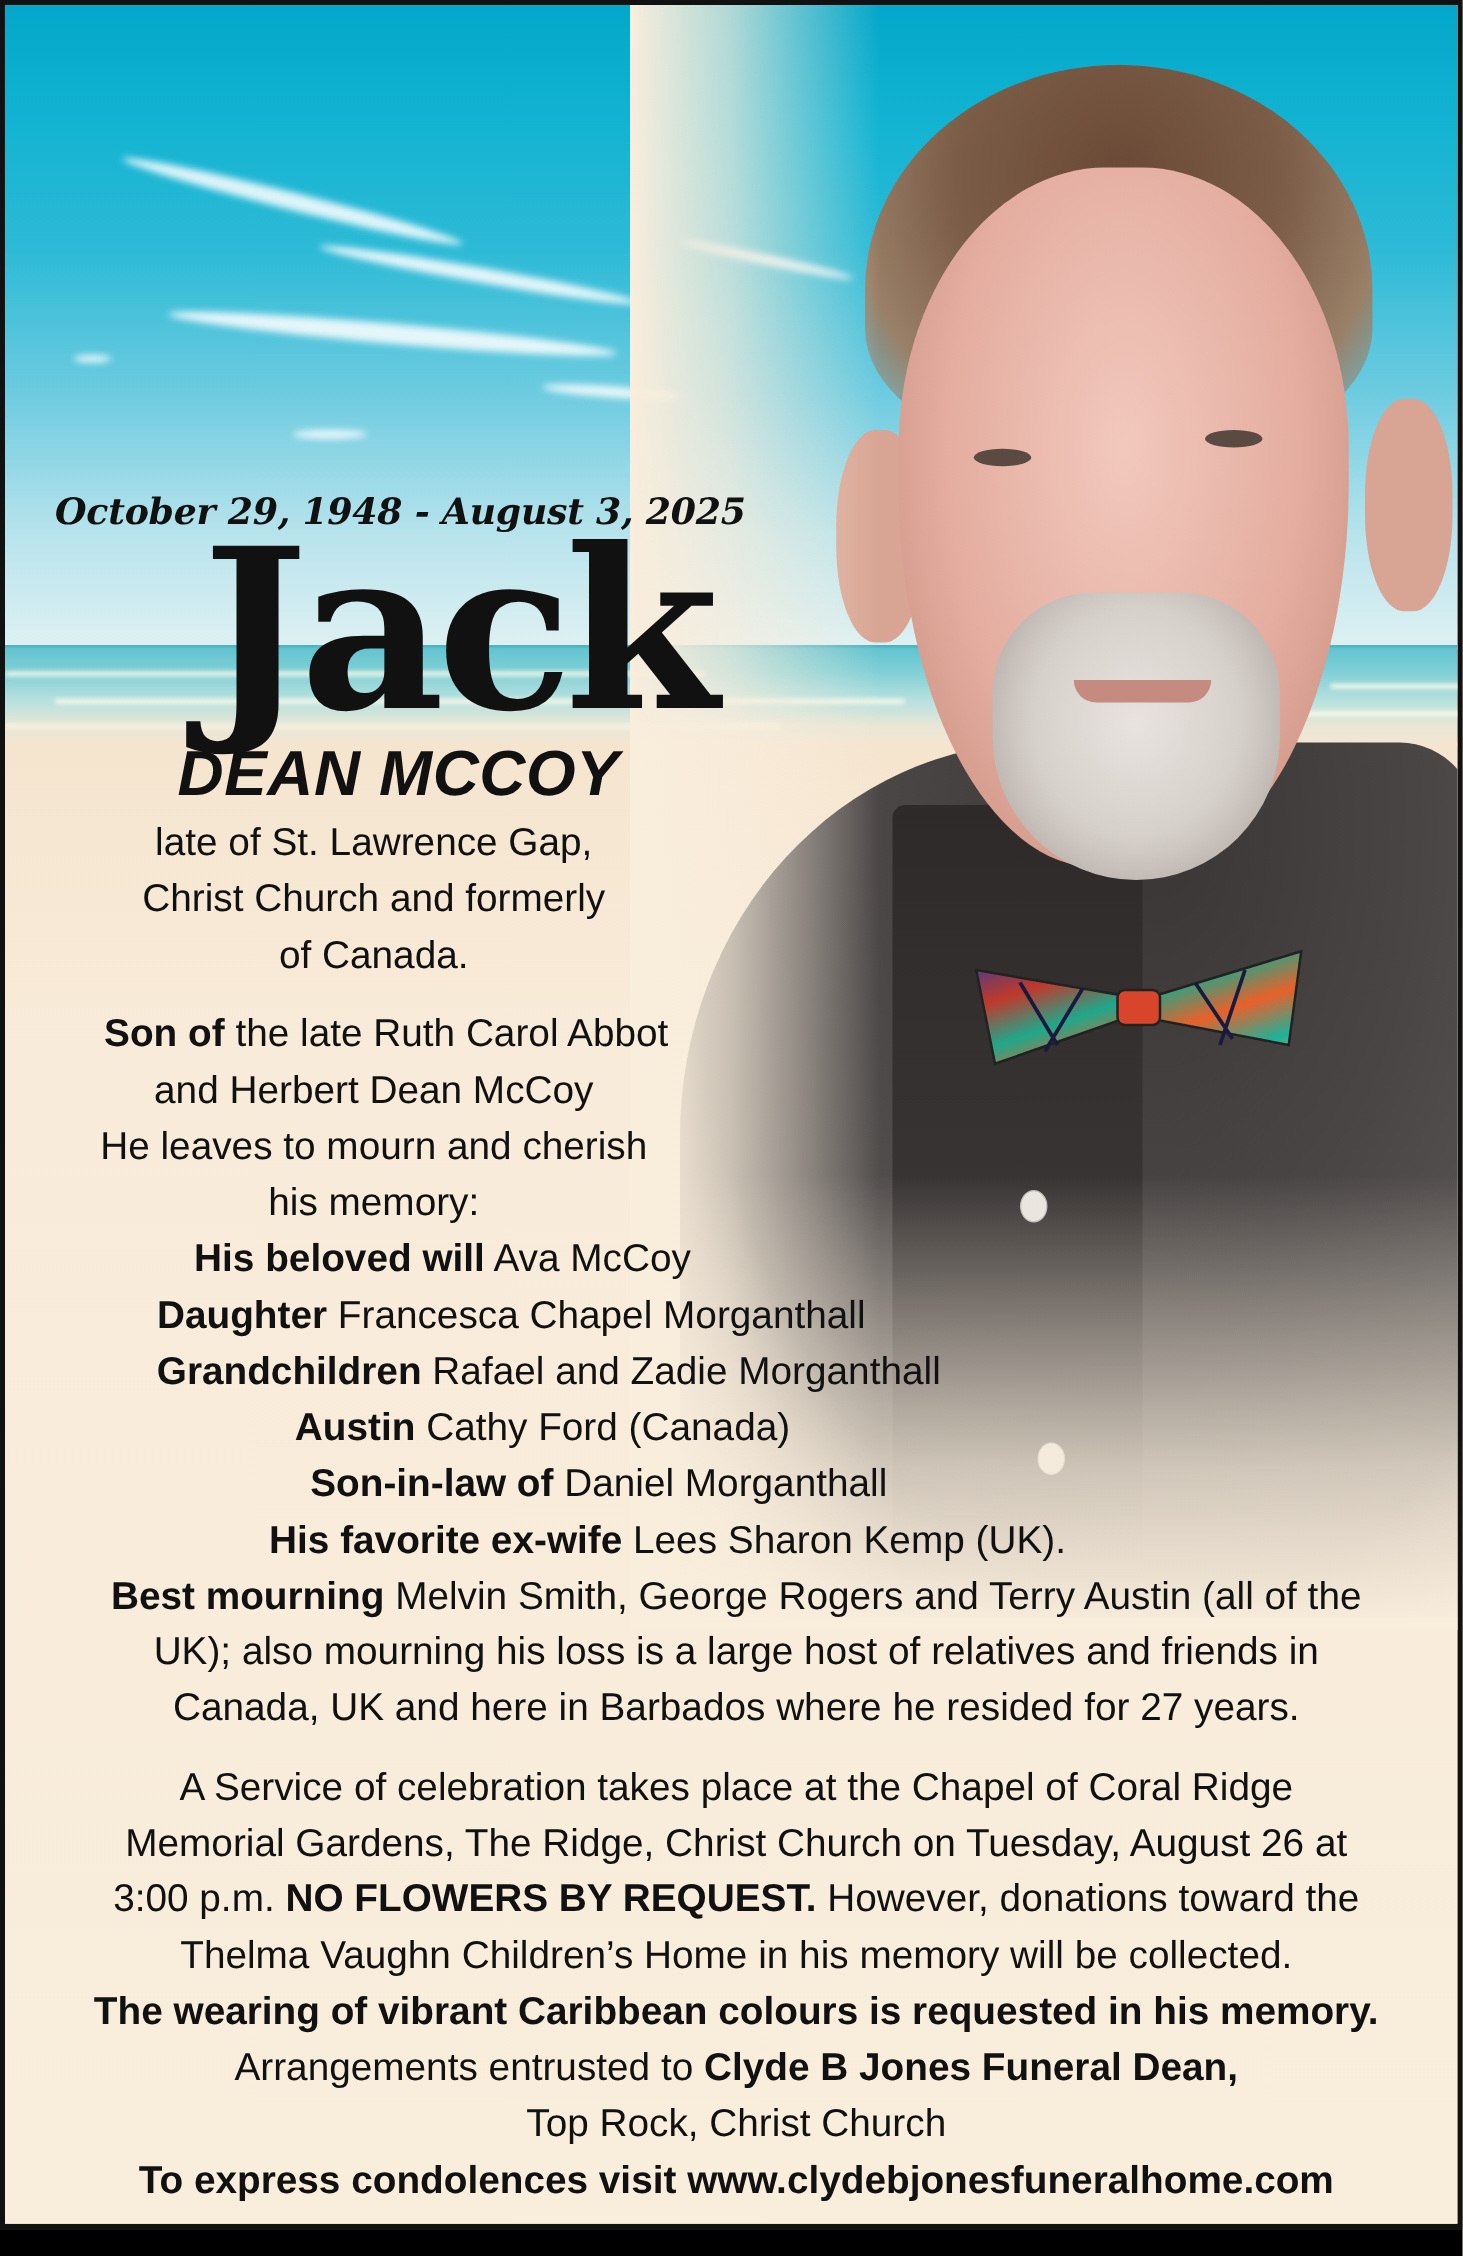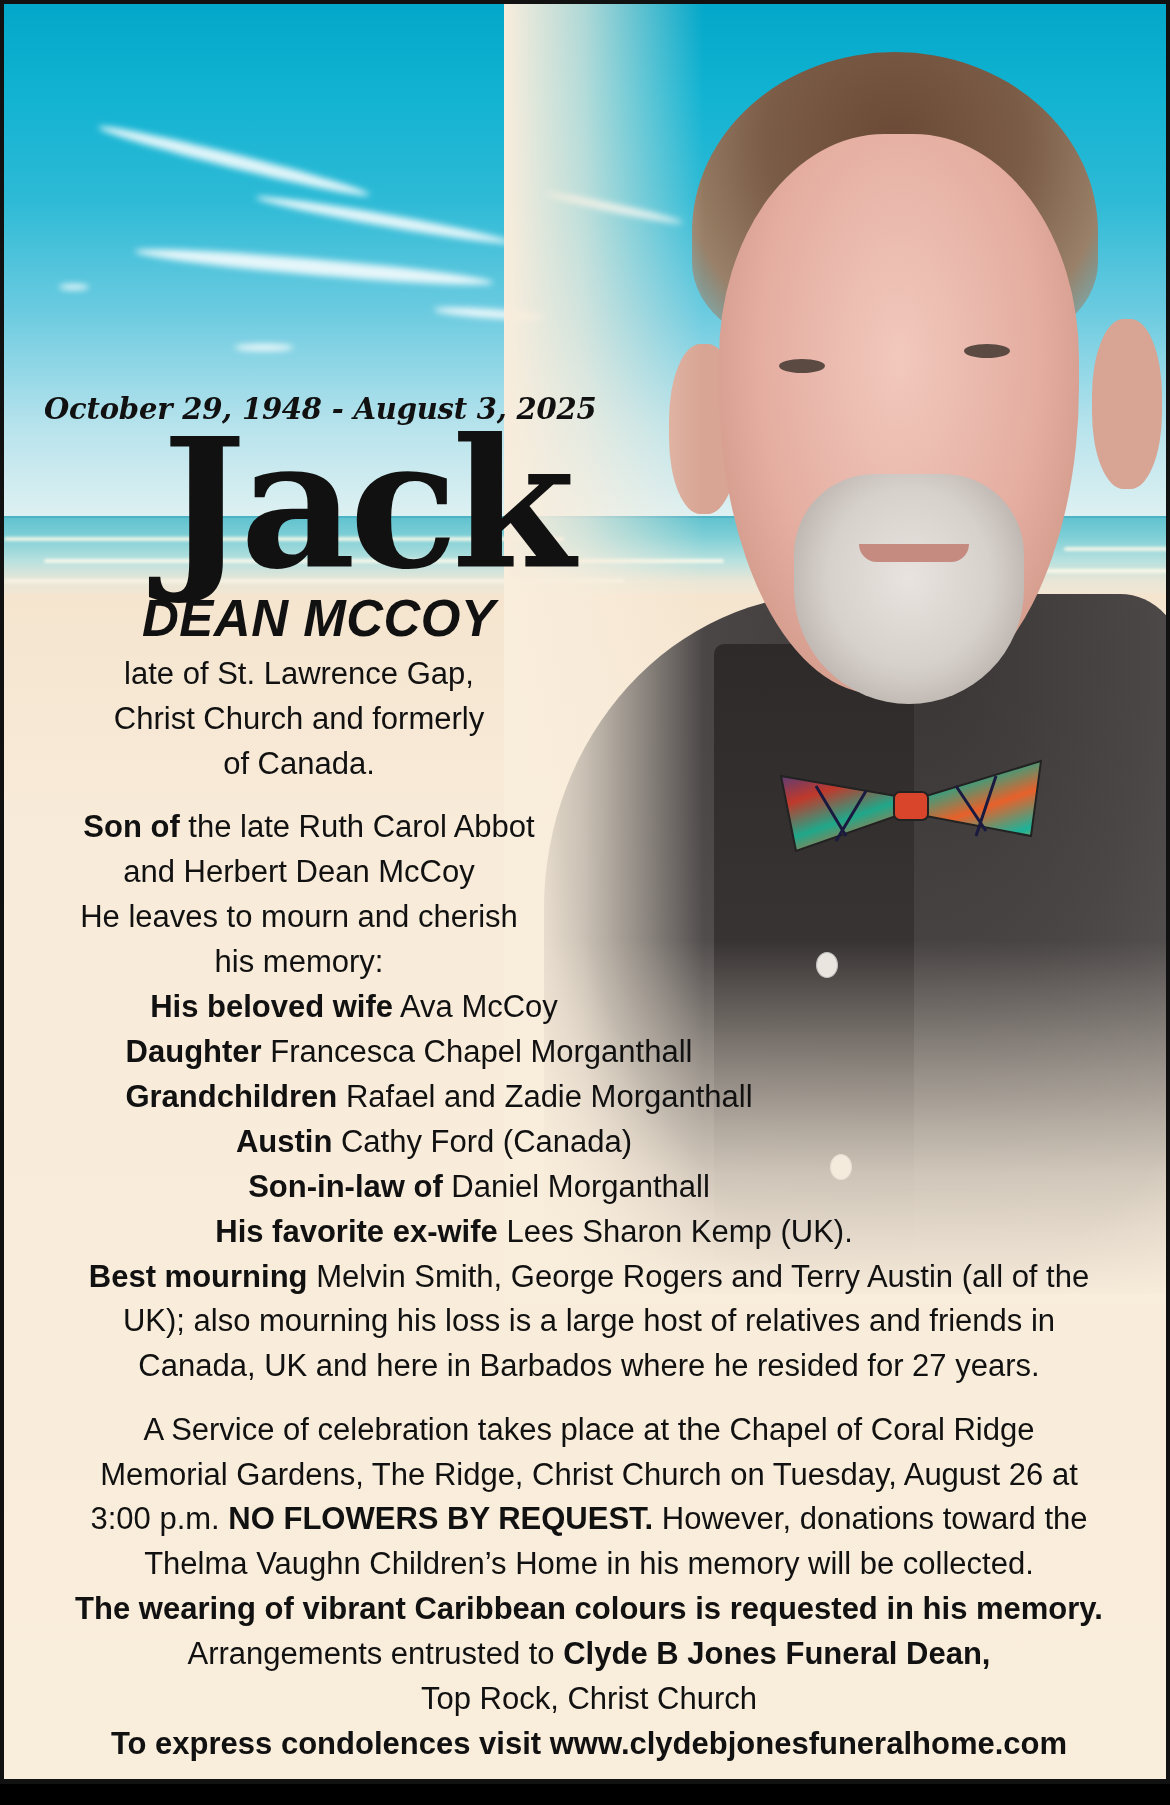--- a/index.html
+++ b/index.html
@@ -146,21 +146,21 @@
 
     <div class="line" style="top:650px;left:-290px;">late of St. Lawrence Gap,</div>
     <div class="line" style="top:695px;left:-290px;">Christ Church and formerly</div>
     <div class="line" style="top:740px;left:-290px;">of Canada.</div>
 
     <div class="line" style="top:803px;left:-280px;"><b>Son of</b><span> the late Ruth Carol Abbot</span></div>
     <div class="line" style="top:848px;left:-290px;">and Herbert Dean McCoy</div>
     <div class="line" style="top:893px;left:-290px;">He leaves to mourn and cherish</div>
     <div class="line" style="top:938px;left:-290px;">his memory:</div>
 
-    <div class="line" style="top:983px;left:-235px;"><b>His beloved wife</b><span> Ava McCoy</span></div>
+    <div class="line" style="top:983px;left:-235px;"><b>His beloved will</b><span> Ava McCoy</span></div>
     <div class="line" style="top:1028px;left:-180px;"><b>Daughter</b><span> Francesca Chapel Morganthall</span></div>
     <div class="line" style="top:1073px;left:-150px;"><b>Grandchildren</b><span> Rafael and Zadie Morganthall</span></div>
     <div class="line" style="top:1118px;left:-155px;"><b>Austin</b><span> Cathy Ford (Canada)</span></div>
     <div class="line" style="top:1163px;left:-110px;"><b>Son-in-law of</b><span> Daniel Morganthall</span></div>
     <div class="line" style="top:1208px;left:-55px;"><b>His favorite ex-wife</b><span> Lees Sharon Kemp (UK).</span></div>
     <div class="line" style="top:1253px;"><b>Best mourning</b><span> Melvin Smith, George Rogers and Terry Austin (all of the</span></div>
     <div class="line" style="top:1297px;">UK); also mourning his loss is a large host of relatives and friends in</div>
     <div class="line" style="top:1342px;">Canada, UK and here in Barbados where he resided for 27 years.</div>
 
     <div class="line" style="top:1406px;">A Service of celebration takes place at the Chapel of Coral Ridge</div>

